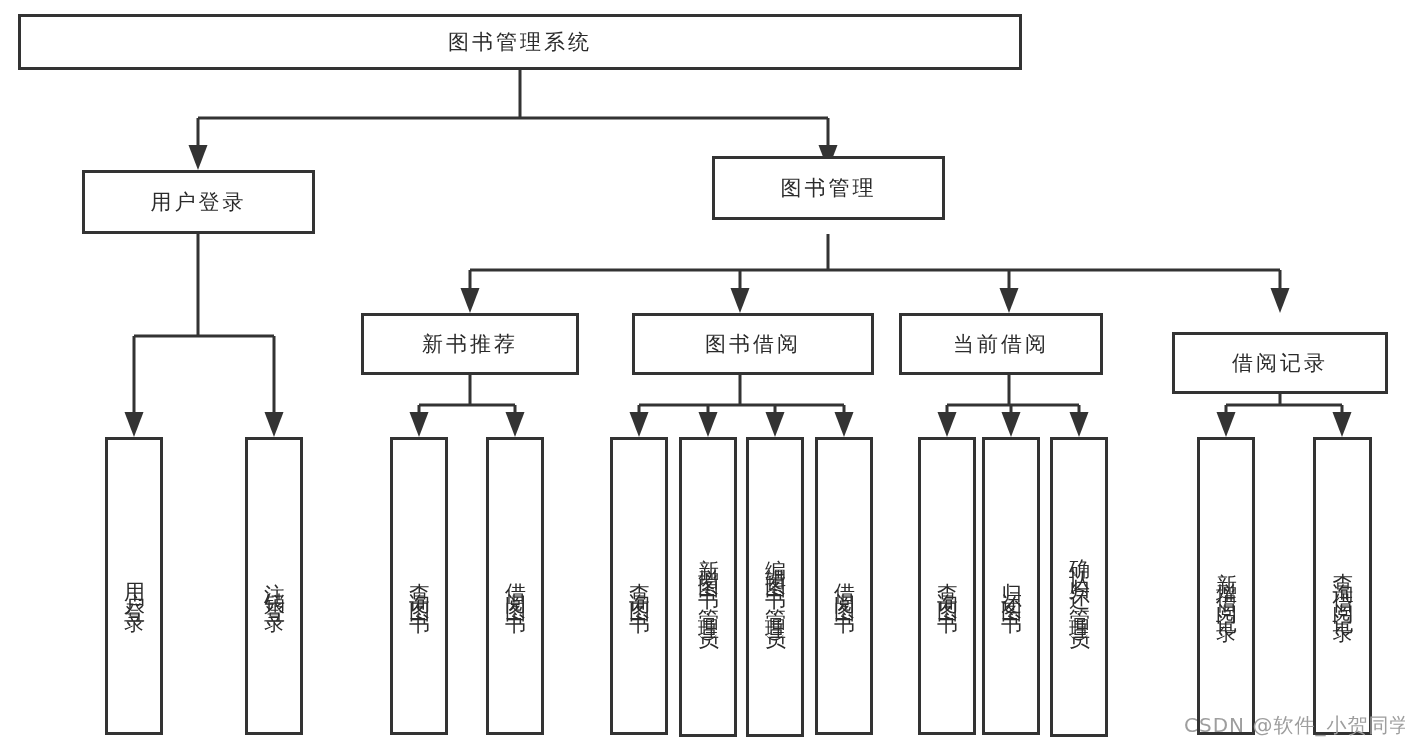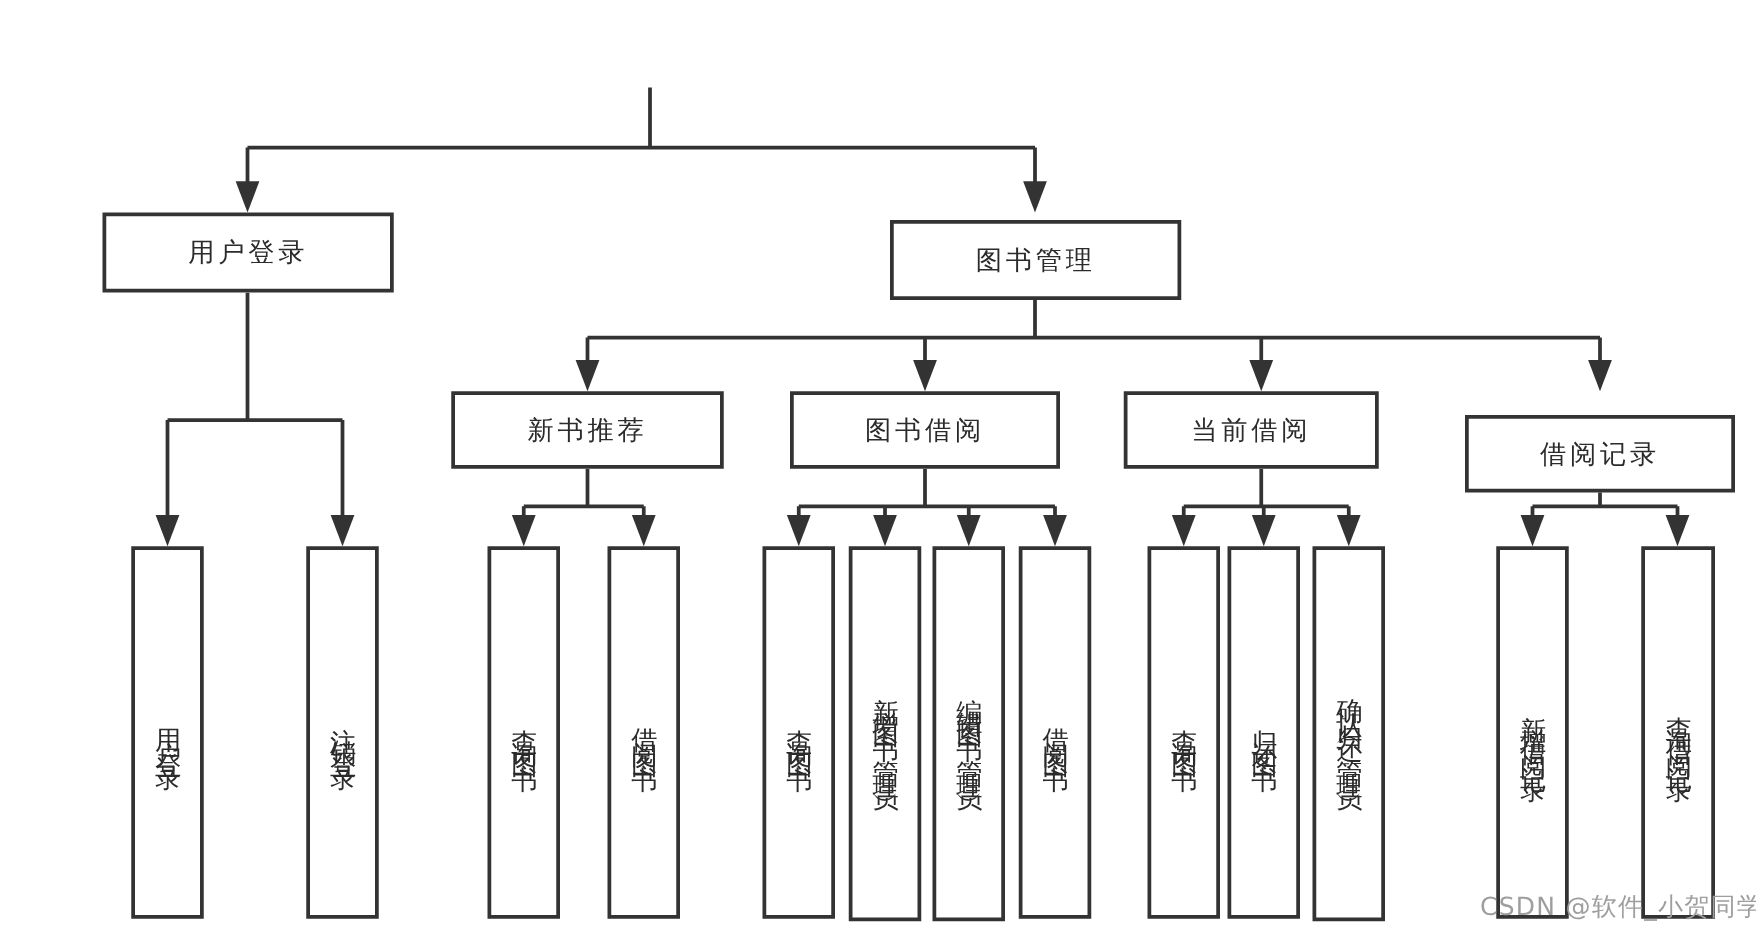--- a/index.html
+++ b/index.html
@@ -100,32 +100,35 @@
       <polygon class="head" points="1069.5,412 1088.5,412 1079,437"></polygon>
     </g>
 
     <g>
       <path class="wire" d="M1280 375 V405 M1226 405 H1342 M1226 405 V414 M1342 405 V414"></path>
       <polygon class="head" points="1216.5,412 1235.5,412 1226,437"></polygon>
       <polygon class="head" points="1332.5,412 1351.5,412 1342,437"></polygon>
     </g>
   </svg>
 
+  <div class="node h-label" style="left:18px; top:14px; width:1004px; height:56px;">
+    <span>图书管理系统</span>
+  </div>
 
   <div class="node h-label" style="left:82px; top:170px; width:233px; height:64px;">
     <span>用户登录</span>
   </div>
-  <div class="node h-label" style="left:712px; top:176px; width:233px; height:64px;justify-content:center;">
+  <div class="node h-label" style="left:712px; top:156px; width:233px; height:64px;justify-content:center;">
     <span>图书管理</span>
   </div>
 
   <div class="node h-label" style="left:361px; top:313px; width:218px; height:62px;">
     <span>新书推荐</span>
   </div>
-  <div class="node h-label" style="left:632px; top:313px; width:216px; height:62px;">
+  <div class="node h-label" style="left:632px; top:313px; width:242px; height:62px;">
     <span>图书借阅</span>
   </div>
   <div class="node h-label" style="left:899px; top:313px; width:204px; height:62px;">
     <span>当前借阅</span>
   </div>
   <div class="node h-label" style="left:1172px; top:313px; width:216px; height:62px;margin-top:19px;">
     <span>借阅记录</span>
   </div>
 
   <div class="node leaf" style="left:105px; top:437px; width:58px; height:298px;">

